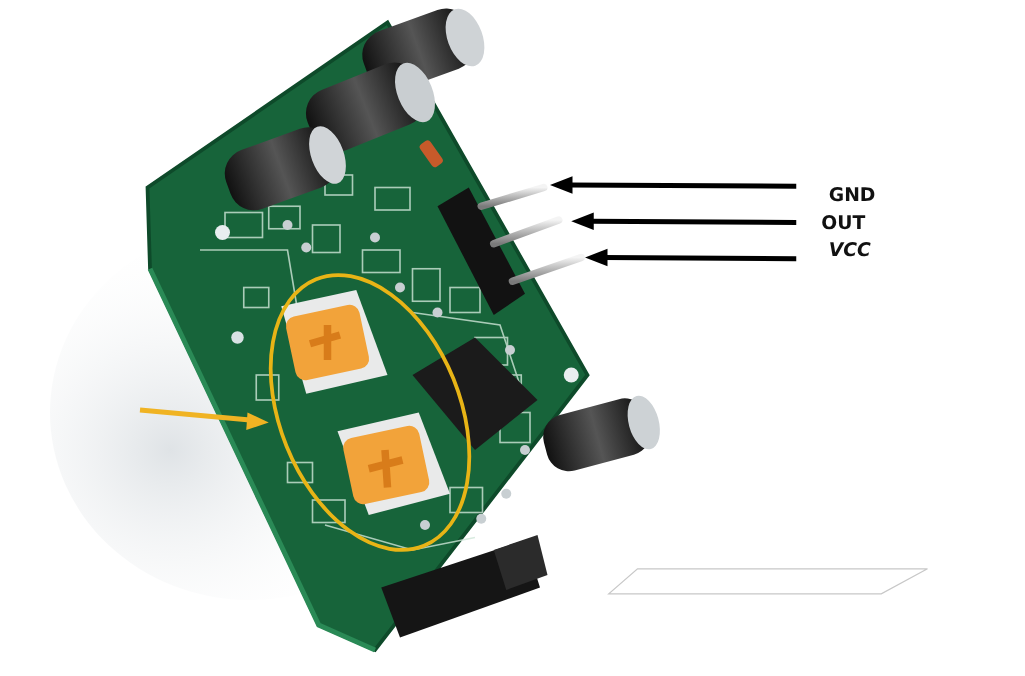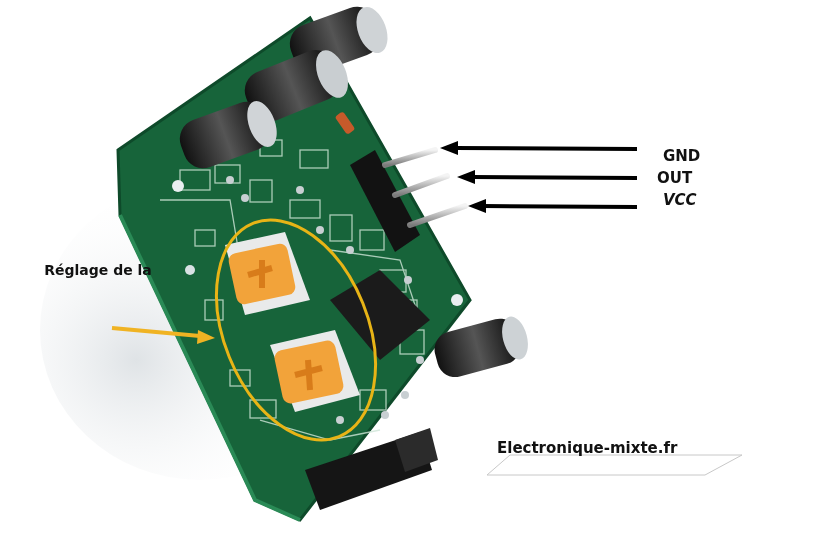--- a/index.html
+++ b/index.html
@@ -153,17 +153,15 @@
     </g>
 
     <polygon points="510,455 742,455 705,475 487,475" fill="none" stroke="#c8c8c8" stroke-width="1"></polygon>
   </svg>
 
   <div class="label pin-label" style="left:663px; top:145px;">GND</div>
   <div class="label pin-label" style="left:629px; top:167px;margin-left:28px;">OUT</div>
   <div class="label pin-label" style="left:663px; top:189px;font-style:italic;">VCC</div>
 
   <div class="label sens-label" style="left:28px; top:258px; width:140px;">
-    <div>Réglage de la</div>
   </div>
 
-  <div class="label watermark" style="left:497px; top:437px;">Electronique-mixte.fr</div>
 </div>
 
 </body></html>

